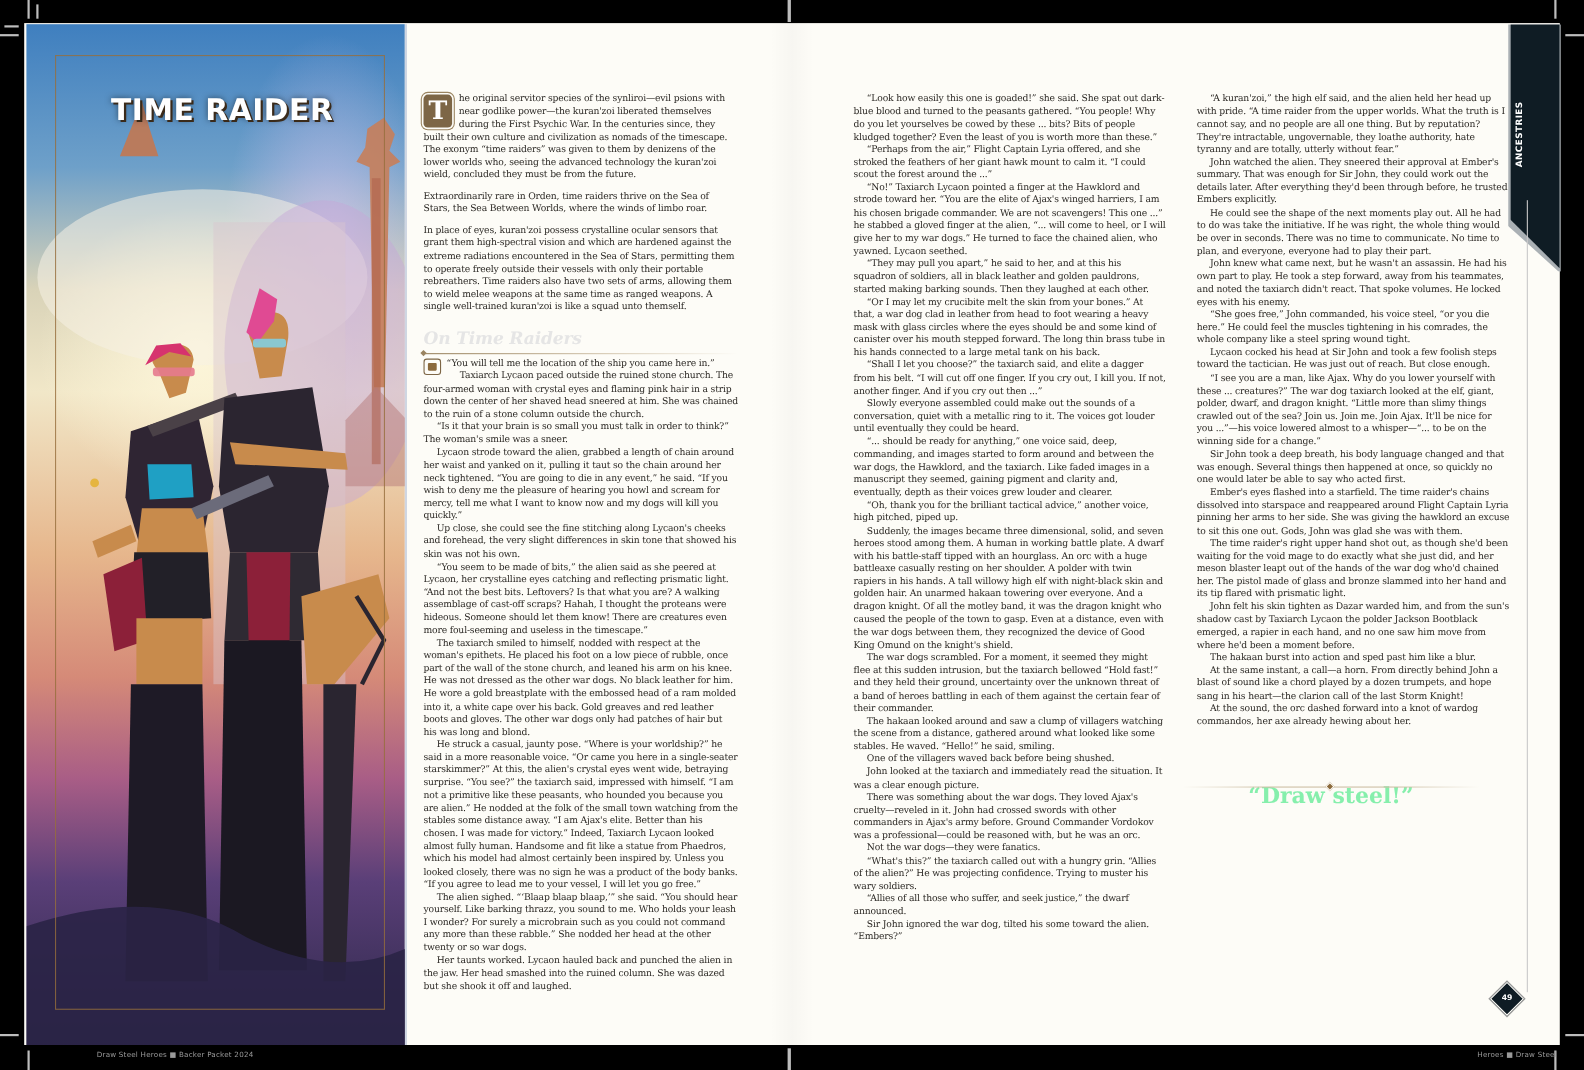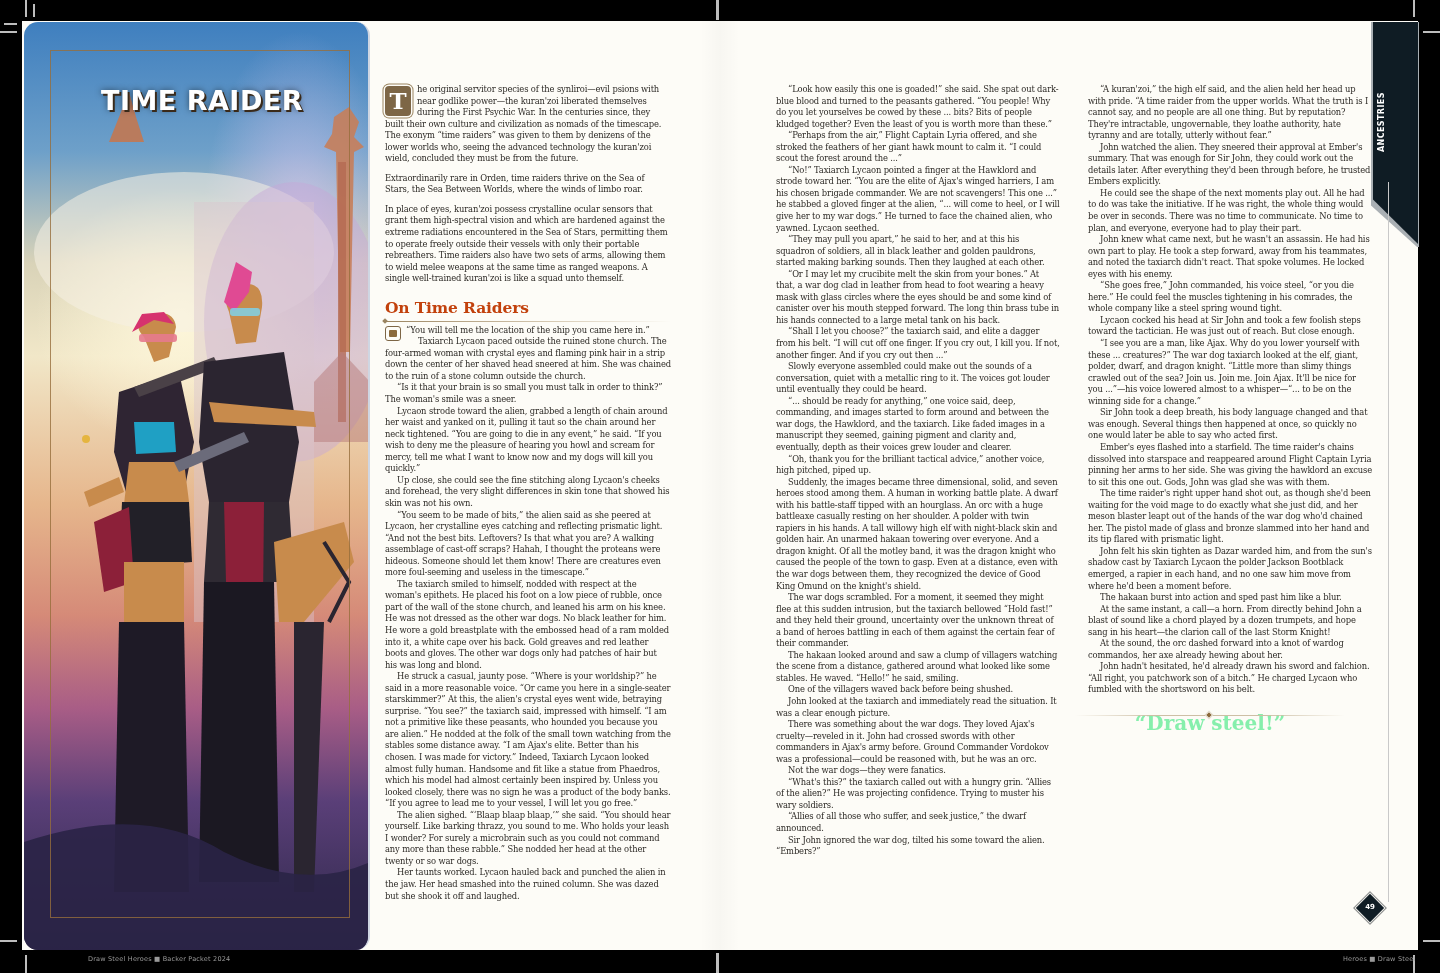--- a/index.html
+++ b/index.html
@@ -14,21 +14,20 @@
 
   
   .art-panel {
     position: absolute; left: 24px; top: 22px; width: 346px; height: 928px;
     overflow: hidden;
     background:
       radial-gradient(ellipse 60% 20% at 45% 32%, rgba(255,248,220,0.95), rgba(255,248,220,0) 70%),
       radial-gradient(ellipse 40% 30% at 80% 22%, rgba(220,200,240,0.7), rgba(220,200,240,0) 70%),
       linear-gradient(180deg, #3f7fbf 0%, #6ea0c9 14%, #d9d3b8 26%, #f1e7c8 36%, #e6b68c 52%, #d58a78 64%, #a85d86 74%, #5a3f78 84%, #2c2748 100%);
     border-right: 2px solid #cfd6e2;
-    border-radius: 14px;
   }
   .art-frame {
     position: absolute; left: 26px; top: 28px; width: 300px; height: 868px;
     border: 1px solid rgba(150,110,60,0.8);
   }
   .art-title {
     position: absolute; left: 0; width: 356px; top: 63px; text-align: center;
     font-family: "DejaVu Sans", sans-serif; font-weight: bold; font-size: 27px;
     color: #fff; letter-spacing: 0.5px;
     text-shadow: 2px 2px 0 #3a2a1a, 0 0 6px rgba(0,0,0,0.5);
@@ -48,21 +47,21 @@
   .col-3 { left: 1071px; top: 84px; width: 285px; margin-left: 17px; }
 
   .dropcap {
     float: left; width: 26px; height: 30px; margin: 2px 6px 0 0;
     background: #7d6646; color: #fff; font-family: "DejaVu Serif", serif;
     font-weight: bold; font-size: 23px; line-height: 30px; text-align: center;
     border-radius: 4px; box-shadow: 0 0 0 1.5px #fdfcf7, 0 0 0 2.5px #9a8460;
   }
   .section-heading {
     font-family: "DejaVu Serif", serif; font-weight: bold; font-size: 15.5px;
-    color: #c2410c; margin: 14px 0 4px 0; line-height: 18px;
+    color: #e5e5e5; margin: 14px 0 4px 0; line-height: 18px; font-style: italic;
   }
   .heading-rule {
     height: 1px; background: linear-gradient(90deg, #9a8460, #d8ccb6 60%, rgba(216,204,182,0));
     margin-bottom: 3px; position: relative;
   }
   .heading-rule::before {
     content: ""; position: absolute; left: -2px; top: -2px; width: 4px; height: 4px;
     background: #9a8460; transform: rotate(45deg);
   }
   .scroll-icon {
@@ -244,21 +243,20 @@
   <p class="ind">“She goes free,” John commanded, his voice steel, “or you die here.” He could feel the muscles tightening in his comrades, the whole company like a steel spring wound tight.</p>
   <p class="ind">Lycaon cocked his head at Sir John and took a few foolish steps toward the tactician. He was just out of reach. But close enough.</p>
   <p class="ind">“I see you are a man, like Ajax. Why do you lower yourself with these ... creatures?” The war dog taxiarch looked at the elf, giant, polder, dwarf, and dragon knight. “Little more than slimy things crawled out of the sea? Join us. Join me. Join Ajax. It'll be nice for you ...”—his voice lowered almost to a whisper—“... to be on the winning side for a change.”</p>
   <p class="ind">Sir John took a deep breath, his body language changed and that was enough. Several things then happened at once, so quickly no one would later be able to say who acted first.</p>
   <p class="ind">Ember's eyes flashed into a starfield. The time raider's chains dissolved into starspace and reappeared around Flight Captain Lyria pinning her arms to her side. She was giving the hawklord an excuse to sit this one out. Gods, John was glad she was with them.</p>
   <p class="ind">The time raider's right upper hand shot out, as though she'd been waiting for the void mage to do exactly what she just did, and her meson blaster leapt out of the hands of the war dog who'd chained her. The pistol made of glass and bronze slammed into her hand and its tip flared with prismatic light.</p>
   <p class="ind">John felt his skin tighten as Dazar warded him, and from the sun's shadow cast by Taxiarch Lycaon the polder Jackson Bootblack emerged, a rapier in each hand, and no one saw him move from where he'd been a moment before.</p>
   <p class="ind">The hakaan burst into action and sped past him like a blur.</p>
   <p class="ind">At the same instant, a call—a horn. From directly behind John a blast of sound like a chord played by a dozen trumpets, and hope sang in his heart—the clarion call of the last Storm Knight!</p>
   <p class="ind">At the sound, the orc dashed forward into a knot of wardog commandos, her axe already hewing about her.</p>
-  <p class="ind">John hadn't hesitated, he'd already drawn his sword and falchion. “All right, you patchwork son of a bitch.” He charged Lycaon who fumbled with the shortsword on his belt.</p>
 </div>
 
 <div class="pull-quote">“Draw steel!”</div>
 <div class="pull-rule"></div>
 <div class="pull-rule-gem"></div>
 
 <div class="chapter-tab-outline"></div>
 <div class="chapter-tab"></div>
 <div class="chapter-label">ANCESTRIES</div>
 <div class="tab-line"></div>

